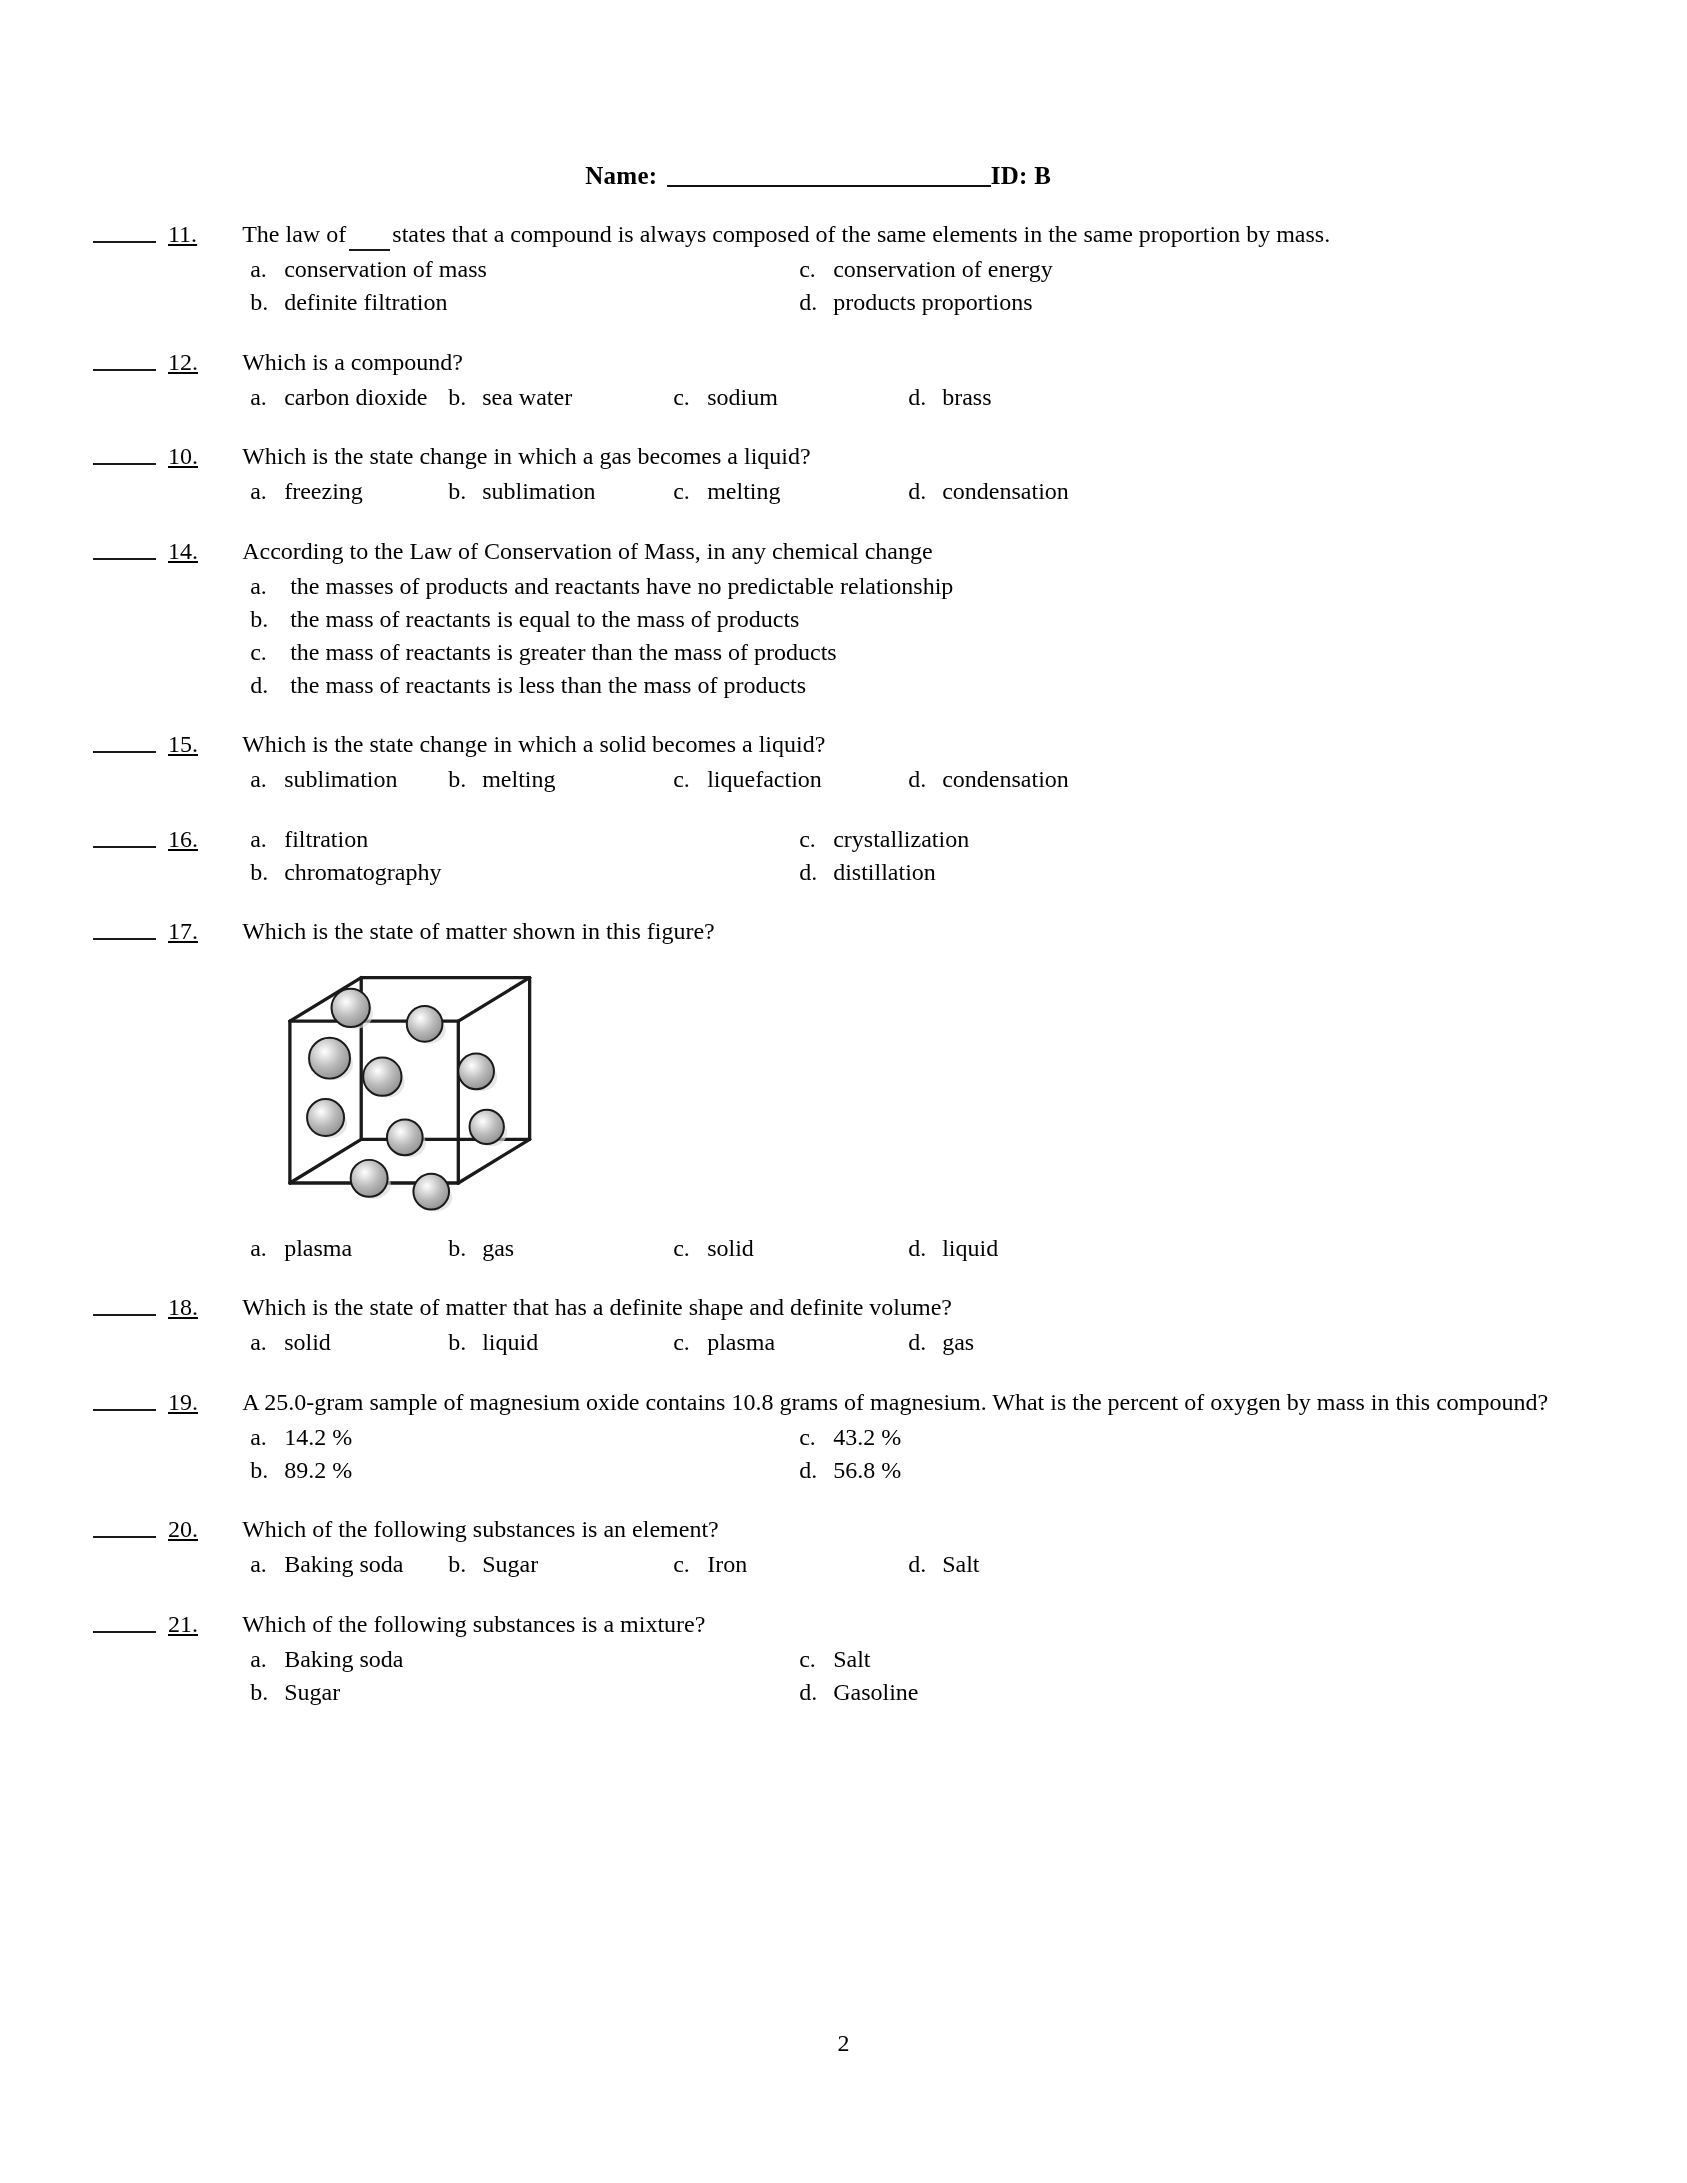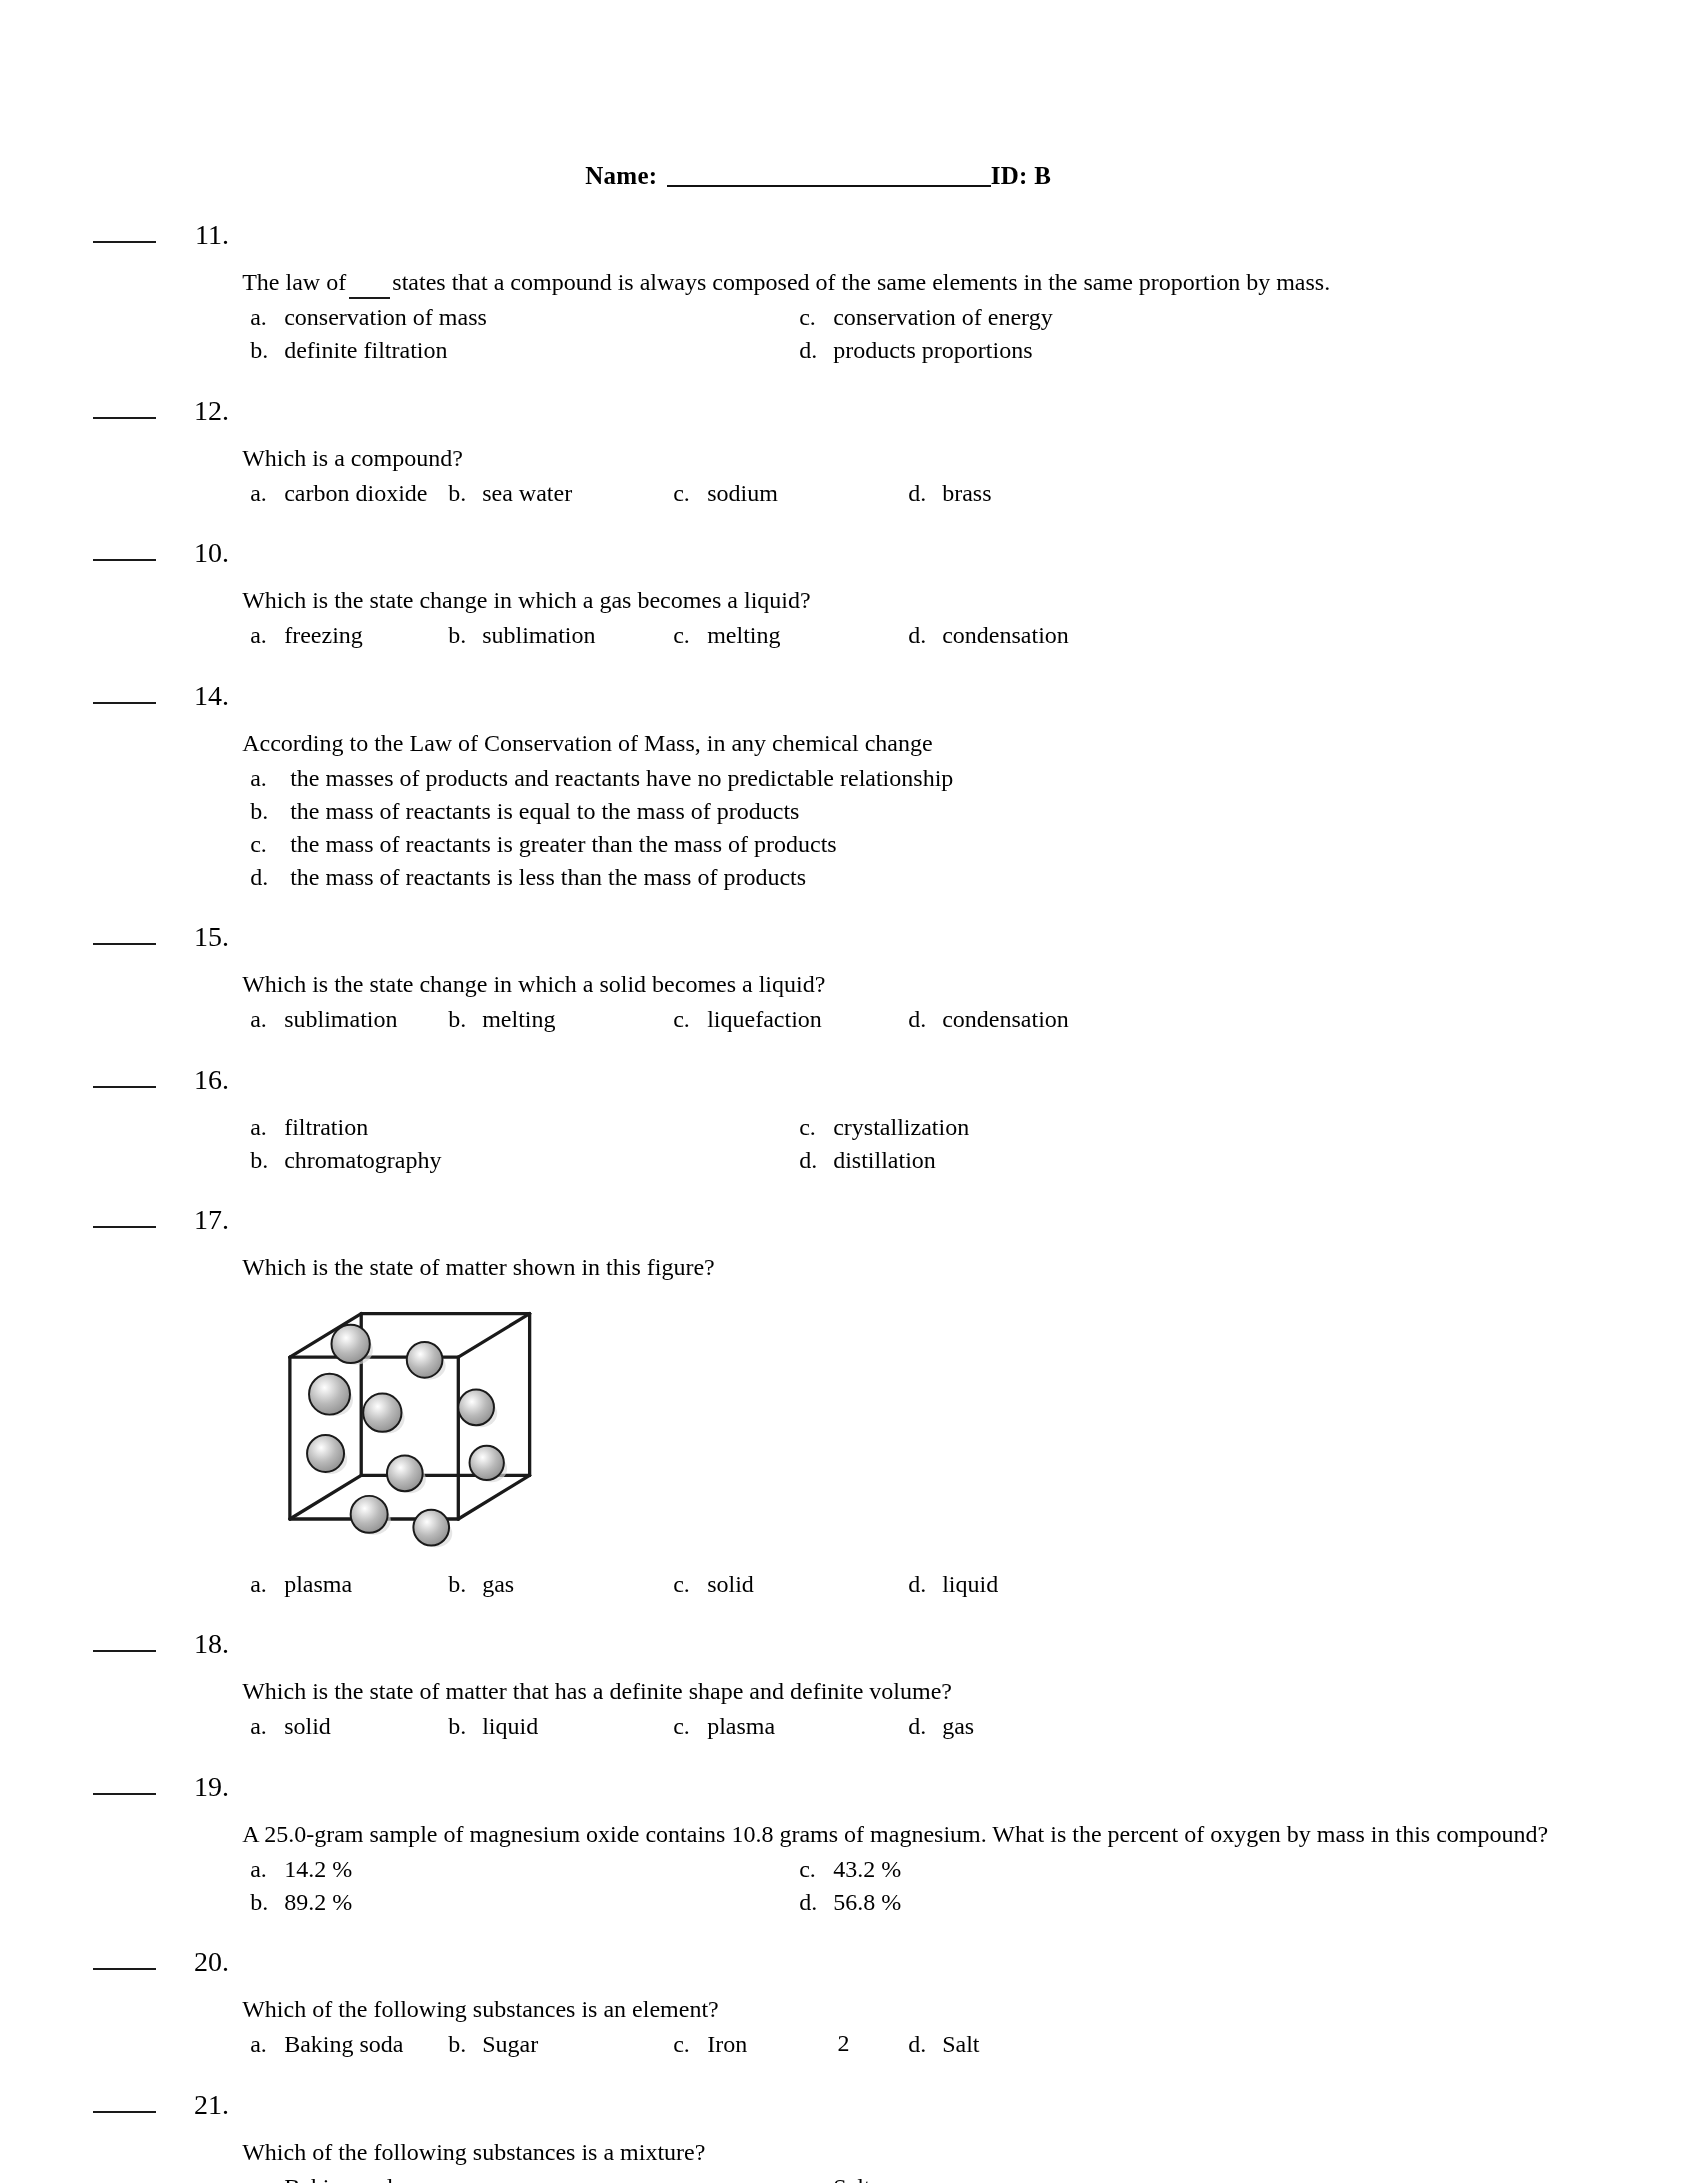--- a/index.html
+++ b/index.html
@@ -72,29 +72,28 @@
     flex: 0 0 auto;
     width: 63px;
     margin-right: 12px;
     margin-top: 22.5px;
     border-bottom: 2px solid #1a1a1a;
     height: 0.7px;
   }
   .q-num {
     flex: 0 0 auto;
     width: 61px;
-    text-align: right;
-    font-size: 28px;
+    font-size: 24px;
     line-height: 33px;
     padding-right: 13.2px;
+    text-decoration: underline;
   }
   .q-body {
     flex: 1 1 auto;
     min-width: 0;
-    margin-top: 48px;
   }
   .stem {
     font-size: 24px;
     line-height: 33px;
     margin-bottom: 2px;
   }
   .blank-inline {
     display: inline-block;
     width: 41px;
     border-bottom: 2px solid #1a1a1a;

